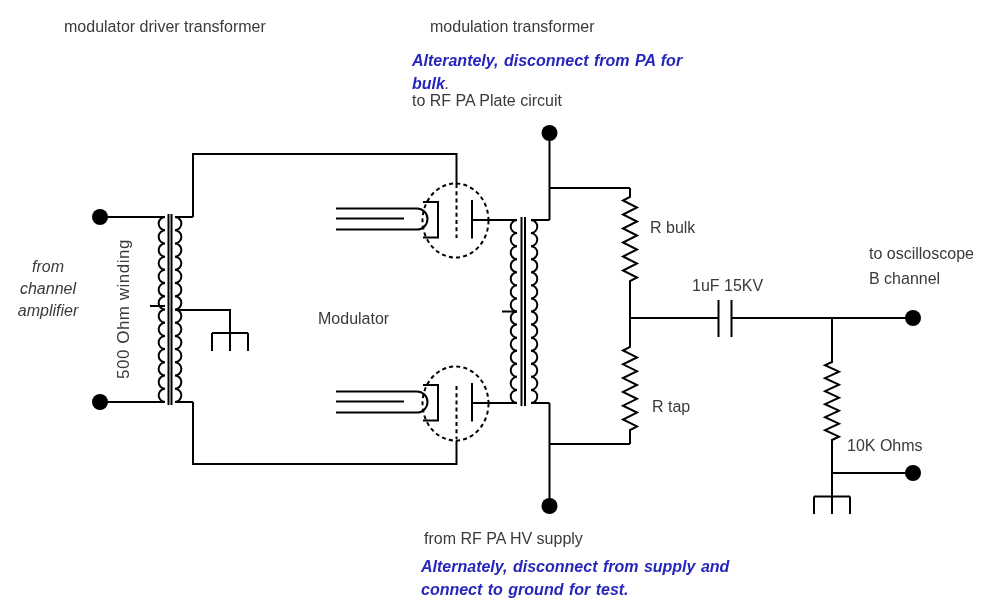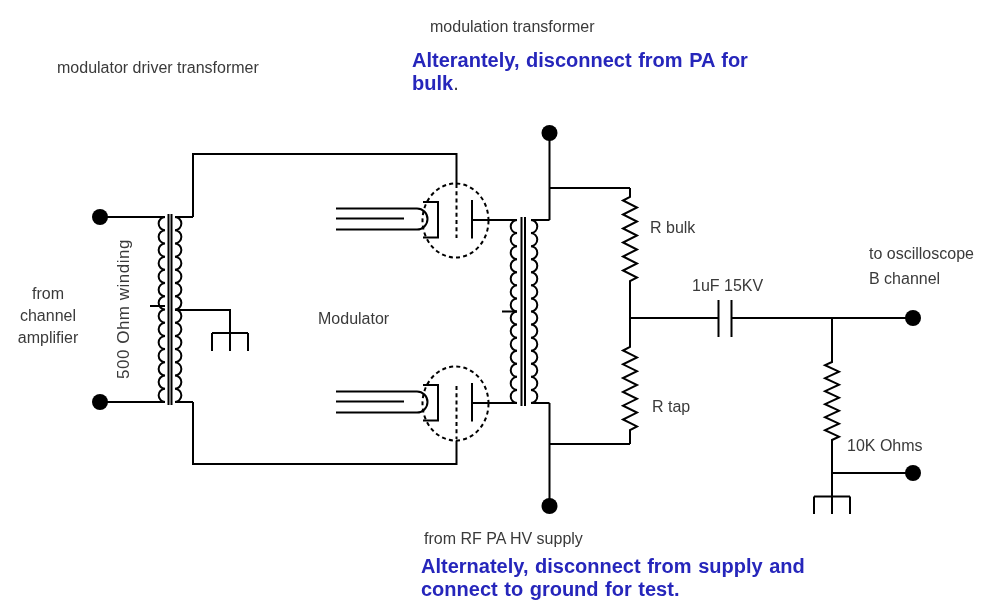--- a/index.html
+++ b/index.html
@@ -12,22 +12,22 @@
   }
   .stage svg{position:absolute;left:0;top:0;}
   .w{fill:none;stroke:var(--wire);stroke-width:2;stroke-linecap:butt;}
   .dash{stroke-dasharray:4 3.2;}
   .dot{fill:var(--wire);stroke:none;}
   .lbl{
     position:absolute;color:var(--text);font-size:16px;line-height:22px;
     white-space:nowrap;
   }
   .note{
-    position:absolute;color:var(--note);font-weight:bold;font-size:20px;
-    line-height:23px;white-space:nowrap;word-spacing:1px;
+    position:absolute;color:var(--note);font-weight:bold;font-size:16px;
+    line-height:23px;white-space:nowrap;word-spacing:1px;font-style:italic;
   }
   .note .blk{color:var(--text);font-weight:normal;}
   .center{text-align:center;}
   .vert{
     transform:translate(-50%,-50%) rotate(-90deg);
     font-size:17px;letter-spacing:.5px;
   }
 </style>
 </head>
 <body>
@@ -102,31 +102,32 @@
     </g>
 
     <circle class="dot" cx="100" cy="217" r="8"></circle>
     <circle class="dot" cx="100" cy="402" r="8"></circle>
     <circle class="dot" cx="549.5" cy="133" r="8"></circle>
     <circle class="dot" cx="549.5" cy="506" r="8"></circle>
     <circle class="dot" cx="913" cy="318" r="8"></circle>
     <circle class="dot" cx="913" cy="473" r="8"></circle>
   </svg>
 
-  <div class="lbl" style="left:57px;top:16px;margin-top:41px;">modulator driver transformer</div>
+  <div class="lbl" style="left:64px;top:16px;">modulator driver transformer</div>
 
   <div class="lbl" style="left:430px;top:16px;">modulation transformer</div>
 
   <div class="note" style="left:412px;top:49px;">
     <div>Alterantely, disconnect from PA for</div>
     <div><span>bulk</span><span class="blk">.</span></div>
   </div>
 
+  <div class="lbl" style="left:412px;top:90px;">to RF PA Plate circuit</div>
 
-  <div class="lbl center" style="left:0px;top:283px;width:96px;">
+  <div class="lbl center" style="left:0px;top:256px;width:96px;font-style:italic;">
     <div>from</div>
     <div>channel</div>
     <div>amplifier</div>
   </div>
 
   <div class="lbl vert" style="left:124px;top:309px;">500 Ohm winding</div>
 
   <div class="lbl" style="left:318px;top:308px;">Modulator</div>
 
   <div class="lbl" style="left:650px;top:217px;">R bulk</div>

